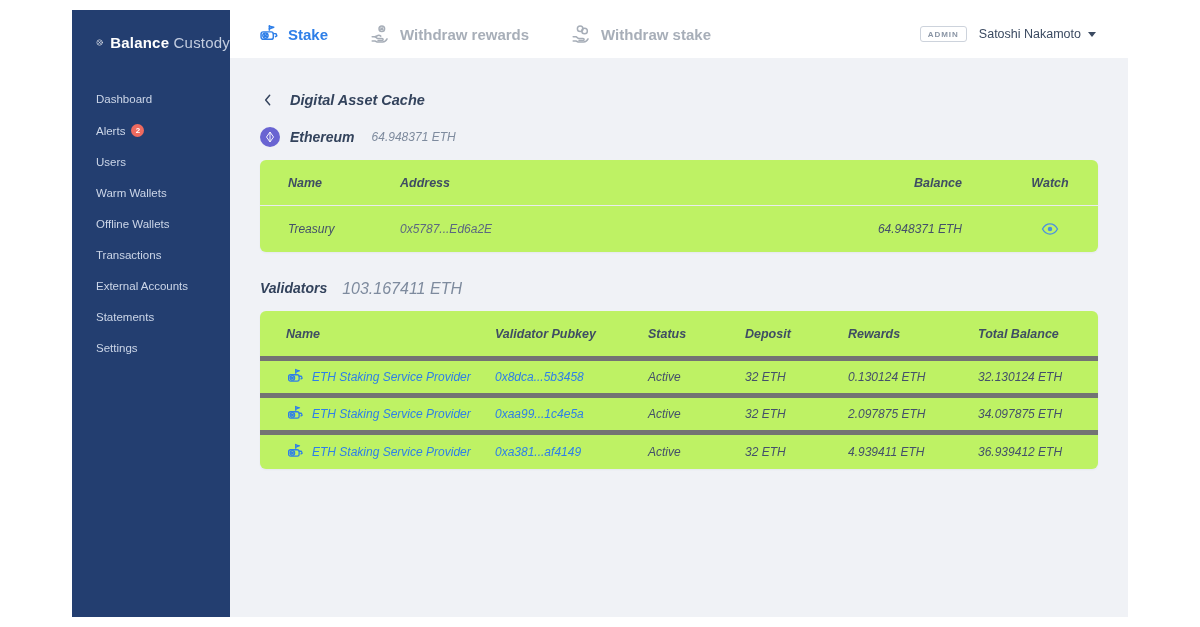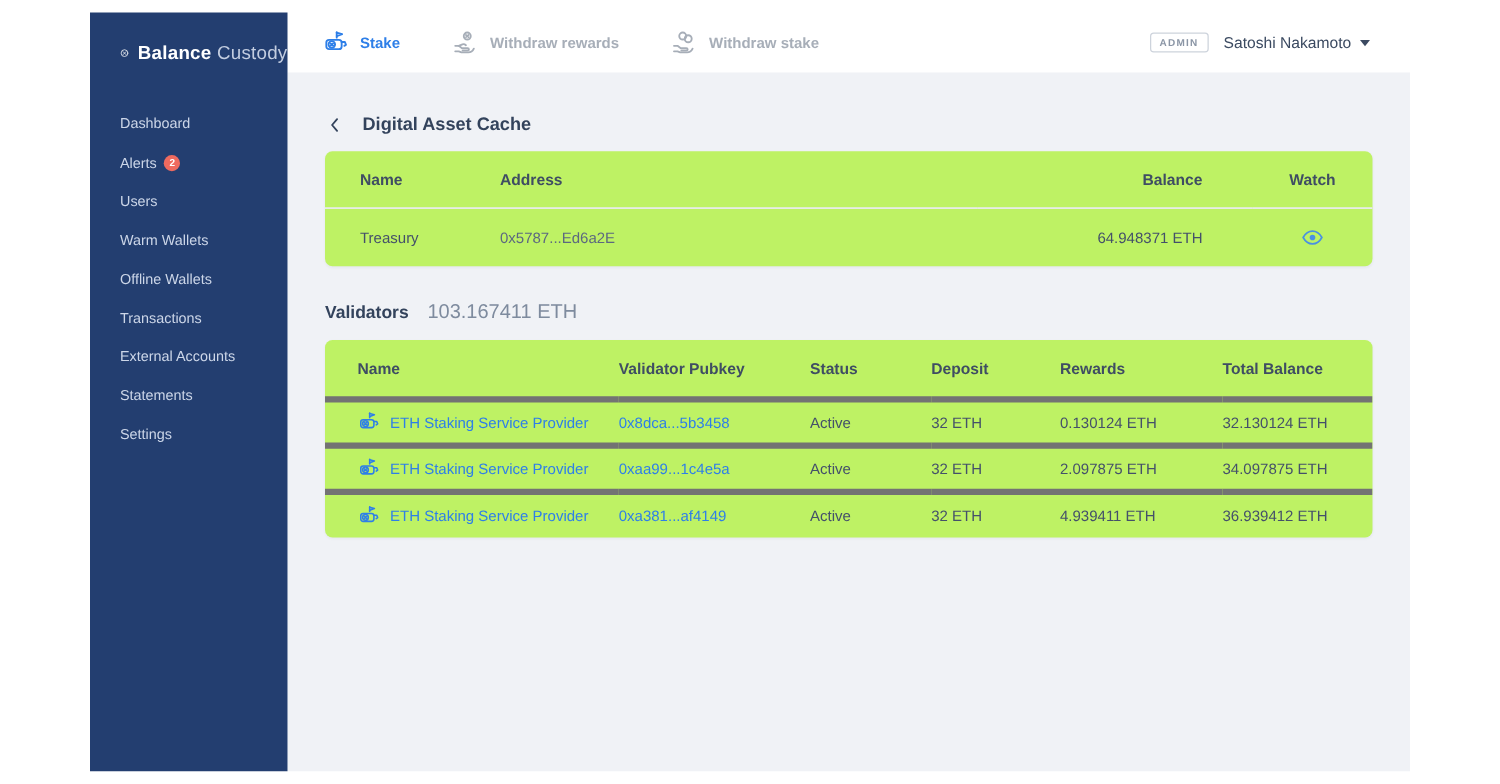--- a/index.html
+++ b/index.html
@@ -19,29 +19,29 @@
   .side-bottom { position:absolute; left:24px; bottom:20px; right:12px; }
   .org-label { font-size:7.5px; font-weight:bold; letter-spacing:1px; color:#8298bd; }
   .org-name { font-size:12px; font-weight:bold; color:#ffffff; margin-top:6px; }
   .side-links { margin-top:24px; font-size:9.5px; color:#9fb0cc; }
   .side-links .sep { margin:0 4px; color:#9fb0cc; }
   .side-links span[data-interactable="true"] { cursor:pointer; }
 
   
   .main { flex:1; display:flex; flex-direction:column; min-width:0; }
   .topbar { height:48px; background:#ffffff; display:flex; align-items:center; padding:0 32px 0 28px; flex-shrink:0; }
-  .tab { display:flex; align-items:center; gap:9px; margin-right:42px; cursor:pointer; font-size:12px; color:#a7aeb8; font-weight:bold;justify-content:flex-end; }
+  .tab { display:flex; align-items:center; gap:9px; margin-right:42px; cursor:pointer; font-size:15px; color:#a7aeb8; font-weight:bold;justify-content:flex-end; }
   .tab .ticon { width:21px; height:21px; display:inline-flex; }
   .tab.active { color:var(--accent,#2e7fe8); }
   .user-area { margin-left:auto; display:flex; align-items:center;justify-content:center; }
   .role-badge { border:1px solid #cdd3dc; border-radius:3px; padding:3px 7px 2px; font-size:8px; font-weight:bold; letter-spacing:1px; color:#8a95a5; }
   .user-name { font-size:12.5px; color:#3b4a61; font-weight:500; margin-left:12px; cursor:pointer; display:flex; align-items:center; }
   .caret { width:0; height:0; border-left:4px solid transparent; border-right:4px solid transparent; border-top:5px solid #3b4a61; margin-left:7px; display:inline-block; }
 
-  .content { flex:1; background:var(--content-bg,#f0f2f6); padding:34px 30px 0 30px; overflow:hidden; }
+  .content { flex:1; background:var(--content-bg,#f0f2f6); padding:34px 30px 0 30px; overflow:hidden;font-style:italic; }
   .back-row { display:flex; align-items:center; gap:14px; }
   .back-btn { width:16px; height:16px; color:#33435c; cursor:pointer; display:inline-flex; }
   .page-title { font-size:14.5px; font-weight:bold; color:#33435c; }
   .asset-row { display:flex; align-items:center; margin-top:19px; }
   .eth-icon { width:20px; height:20px; border-radius:50%; background:var(--eth-purple,#6964d2); display:inline-flex; align-items:center; justify-content:center; }
   .asset-name { font-size:14px; font-weight:bold; color:#33435c; margin-left:10px; }
   .asset-balance { font-size:12px; color:#7e8b9e; margin-left:17px; }
 
   .card { background:#bef264; border-radius:6px; box-shadow:0 1px 2px rgba(40,55,90,.05); overflow:hidden; }
   table { width:100%; border-collapse:collapse; }
@@ -193,20 +193,29 @@
 
       <div class="back-row" data-interactable="false">
         <span class="back-btn" data-interactable="true">
             <svg viewBox="0 0 24 24">
               <use href="#i-chevron-left"></use>
             </svg>
           </span>
         <span class="page-title" data-interactable="false">Digital Asset Cache</span>
       </div>
 
+      <div class="asset-row" data-interactable="false">
+        <span class="eth-icon" data-interactable="false">
+            <svg viewBox="0 0 24 24" style="width:14px;height:14px;margin:3px auto">
+              <use href="#i-eth"></use>
+            </svg>
+          </span>
+        <span class="asset-name" data-interactable="false">Ethereum</span>
+        <span class="asset-balance" data-interactable="false">64.948371 ETH</span>
+      </div>
 
       <div class="card card1" data-interactable="false">
         <table data-interactable="false">
           <colgroup>
               <col style="width:140px">
               <col>
               <col style="width:220px">
               <col style="width:96px">
             </colgroup>
           <thead>

